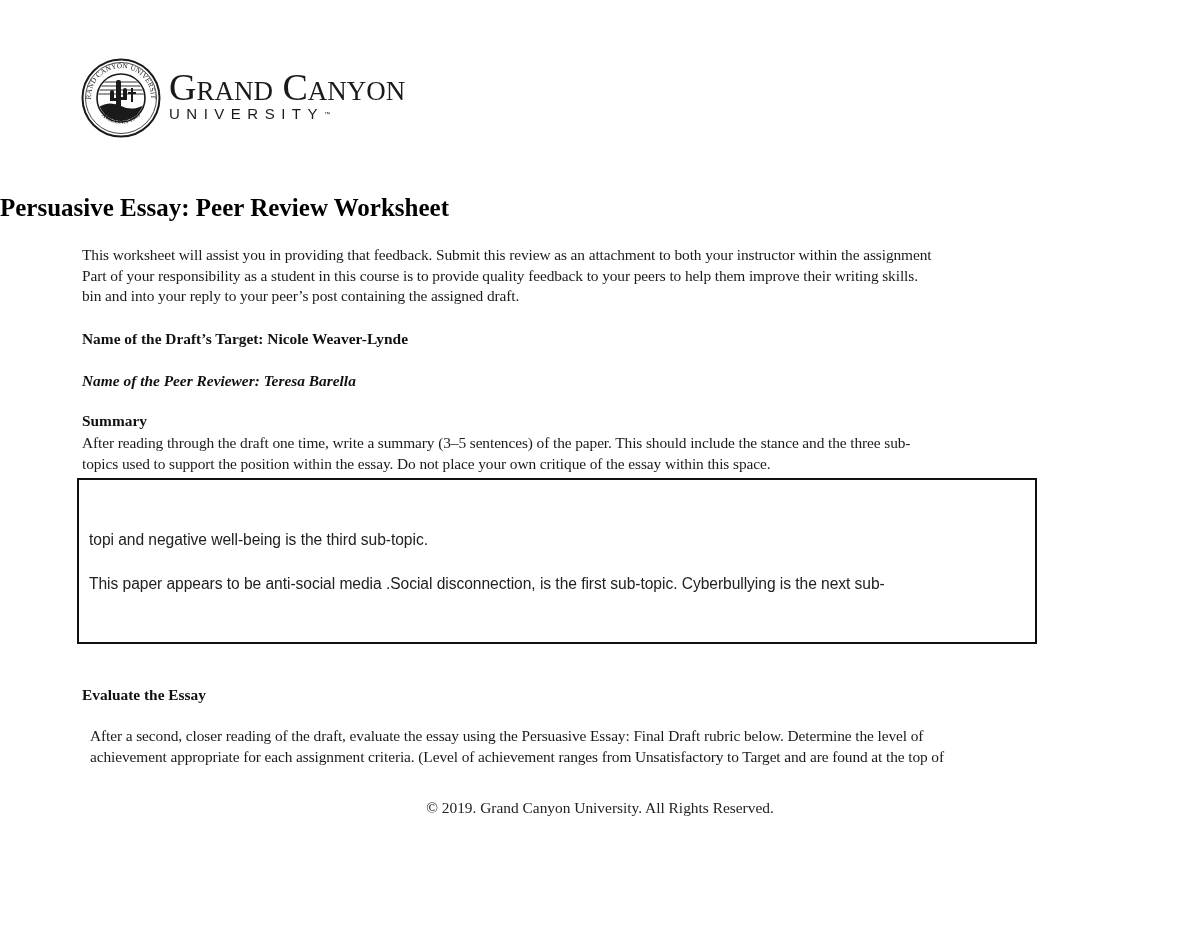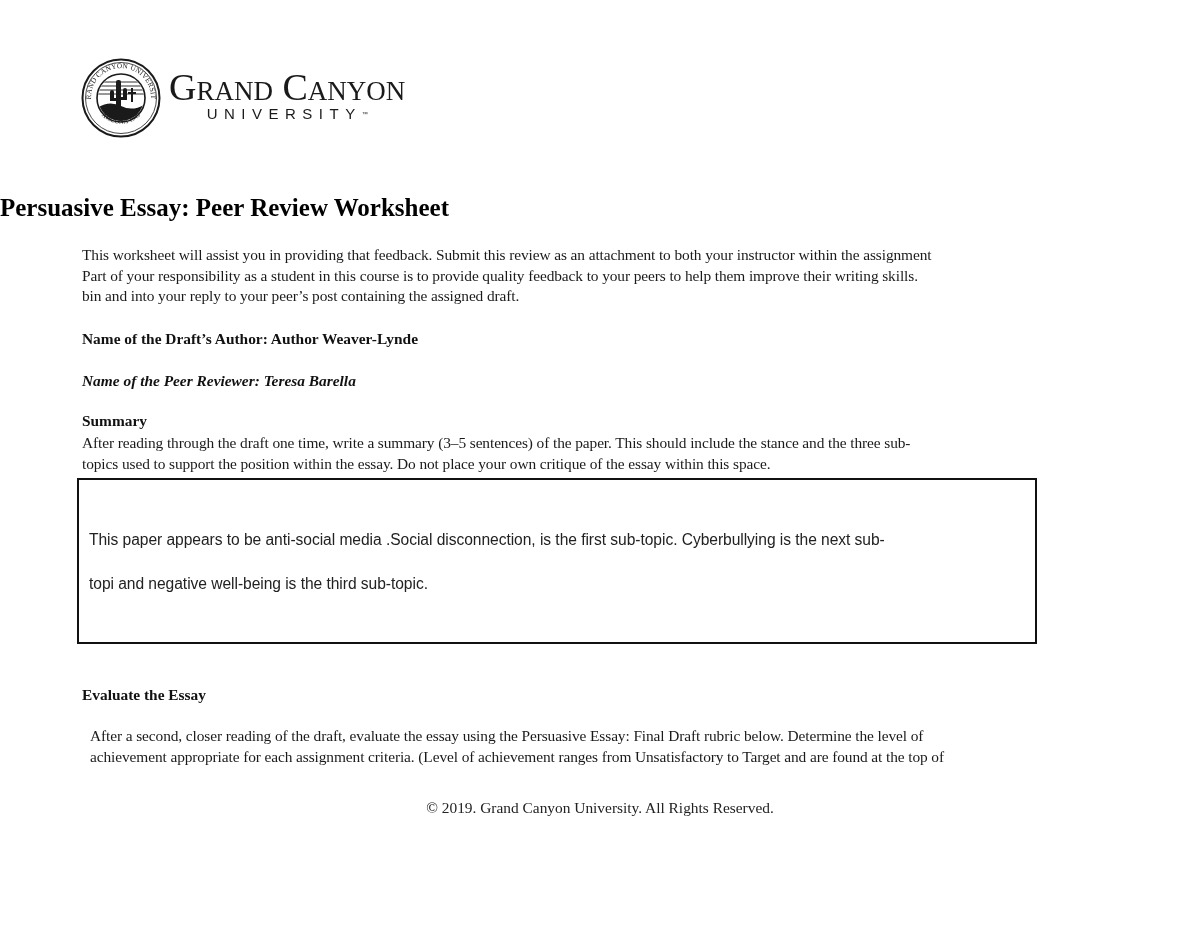--- a/index.html
+++ b/index.html
@@ -32,21 +32,20 @@
     }
     .seal {
       width: 80px;
       height: 80px;
       display: block;
     }
     .wordmark {
       margin-left: 8px;
       display: flex;
       flex-direction: column;
-      align-items: center;
       margin-top: -6px;
     }
     .wordmark-main {
       font-family: "Liberation Serif", "DejaVu Serif", serif;
       font-size: 38px;
       letter-spacing: 0px;
       color: #1a1a1a;
       line-height: 38px;
       font-variant: small-caps;
     }
@@ -178,35 +177,35 @@
   </div>
 
   <div class="title">Persuasive Essay: Peer Review Worksheet</div>
 
   <div class="body-text intro">
     <div>This worksheet will assist you in providing that feedback.  Submit this review as an attachment to both your instructor within the assignment</div>
     <div>Part of your responsibility as a student in this course is to provide quality feedback to your peers to help them improve their writing skills.</div>
     <div>bin and into your reply to your peer’s post containing the assigned draft.</div>
   </div>
 
-  <div class="bold-line author-line">Name of the Draft’s Author: Author Weaver-Lynde</div>
+  <div class="bold-line author-line">Name of the Draft’s Target: Nicole Weaver-Lynde</div>
 
   <div class="bold-line reviewer-line">Name of the Peer Reviewer: Teresa Barella</div>
 
   <div class="bold-line summary-heading">Summary</div>
 
   <div class="body-text summary-instructions">
     <div>After reading through the draft one time, write a summary (3–5 sentences) of the paper. This should include the stance and the three sub-</div>
     <div>topics used to support the position within the essay. Do not place your own critique of the essay within this space.</div>
   </div>
 
   <div class="summary-box">
     <div class="summary-text">
+      <div>topi and negative well-being is the third sub-topic.</div>
       <div>This paper appears to be anti-social media .Social disconnection, is the first sub-topic. Cyberbullying is the next sub-</div>
-      <div>topi and negative well-being is the third sub-topic.</div>
     </div>
   </div>
 
   <div class="bold-line evaluate-heading">Evaluate the Essay</div>
 
   <div class="body-text evaluate-instructions">
     <div>After a second, closer reading of the draft, evaluate the essay using the Persuasive Essay: Final Draft rubric below. Determine the level of</div>
     <div>achievement appropriate for each assignment criteria. (Level of achievement ranges from Unsatisfactory to Target and are found at the top of</div>
   </div>
 

